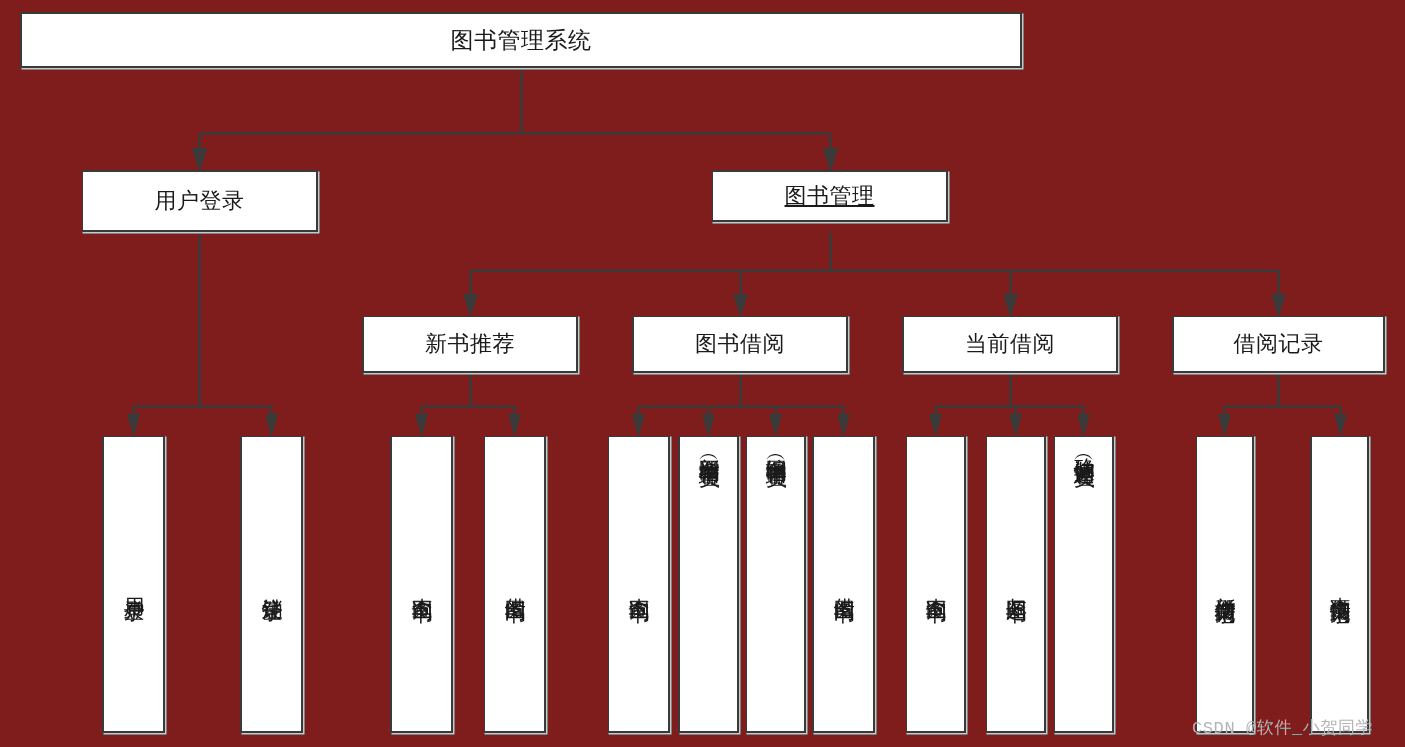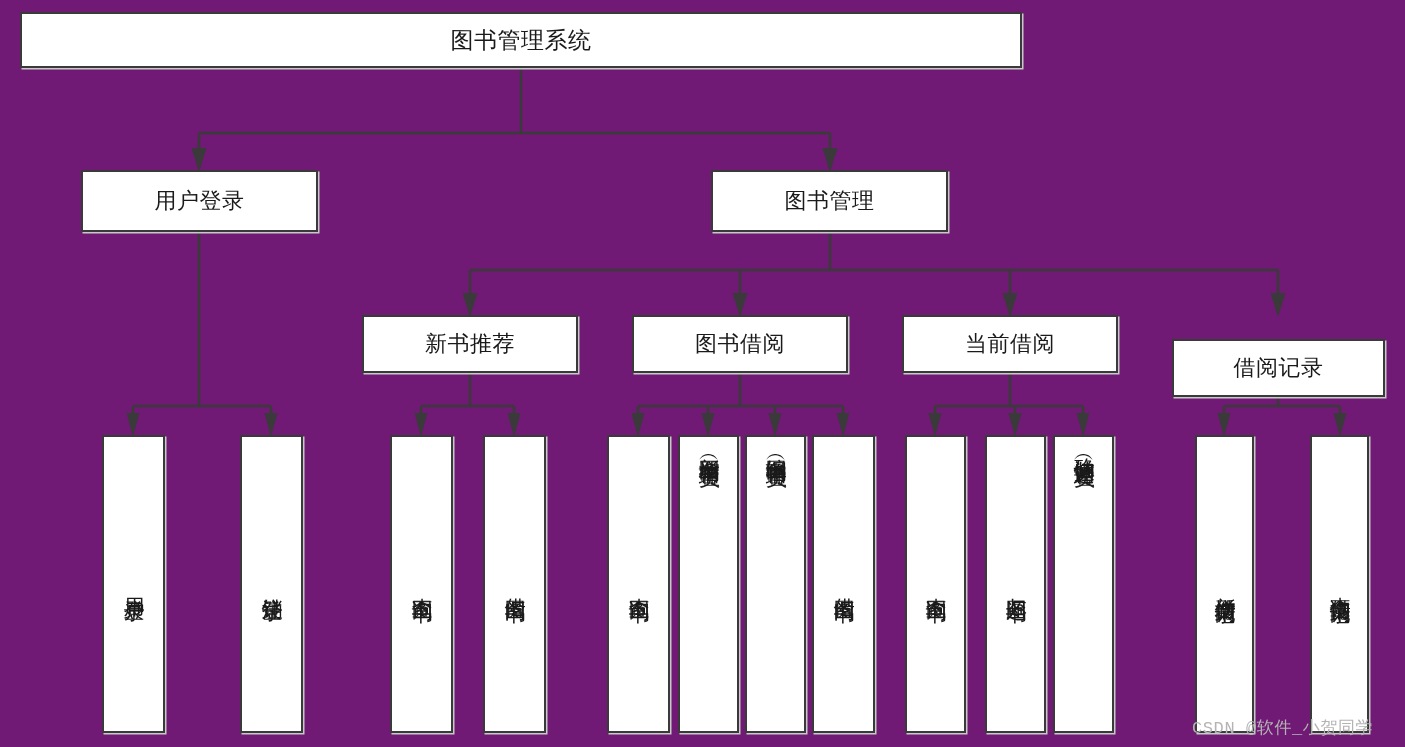--- a/index.html
+++ b/index.html
@@ -8,21 +8,21 @@
     padding: 0;
     background: #ffffff;
   }
   body {
     font-family: "DejaVu Sans", "Liberation Sans", sans-serif;
   }
   #canvas {
     position: relative;
     width: 1405px;
     height: 747px;
-    background: #701a75;
+    background: #7f1d1d;
     overflow: hidden;
   }
   svg#wires {
     position: absolute;
     left: 0;
     top: 0;
     width: 1405px;
     height: 747px;
     pointer-events: none;
   }
@@ -163,34 +163,34 @@
     </g>
   </svg>
 
   <div class="node horiz root" style="left:20px; top:12px; width:1002px; height:56px;">
     <span class="label">图书管理系统</span>
   </div>
 
   <div class="node horiz" style="left:81px; top:170px; width:237px; height:62px;">
     <span class="label">用户登录</span>
   </div>
-  <div class="node horiz" style="left:711px; top:170px; width:237px; height:62px;">
+  <div class="node horiz" style="left:711px; top:170px; width:237px; height:52px;text-decoration:underline;">
     <span class="label">图书管理</span>
   </div>
 
   <div class="node horiz" style="left:362px; top:315px; width:216px; height:58px;">
     <span class="label">新书推荐</span>
   </div>
   <div class="node horiz" style="left:902px; top:315px; width:216px; height:58px;">
     <span class="label">当前借阅</span>
   </div>
   <div class="node horiz" style="left:632px; top:315px; width:216px; height:58px;">
     <span class="label">图书借阅</span>
   </div>
-  <div class="node horiz" style="left:1172px; top:315px; width:213px; height:58px;margin-top:24px;">
+  <div class="node horiz" style="left:1172px; top:315px; width:213px; height:58px;">
     <span class="label">借阅记录</span>
   </div>
 
   <div class="node vert center" style="left:102px; top:435px; width:63px; height:298px;">
     <span class="label">用户登录</span>
   </div>
   <div class="node vert center" style="left:240px; top:435px; width:63px; height:298px;">
     <span class="label">注销登录</span>
   </div>
 

